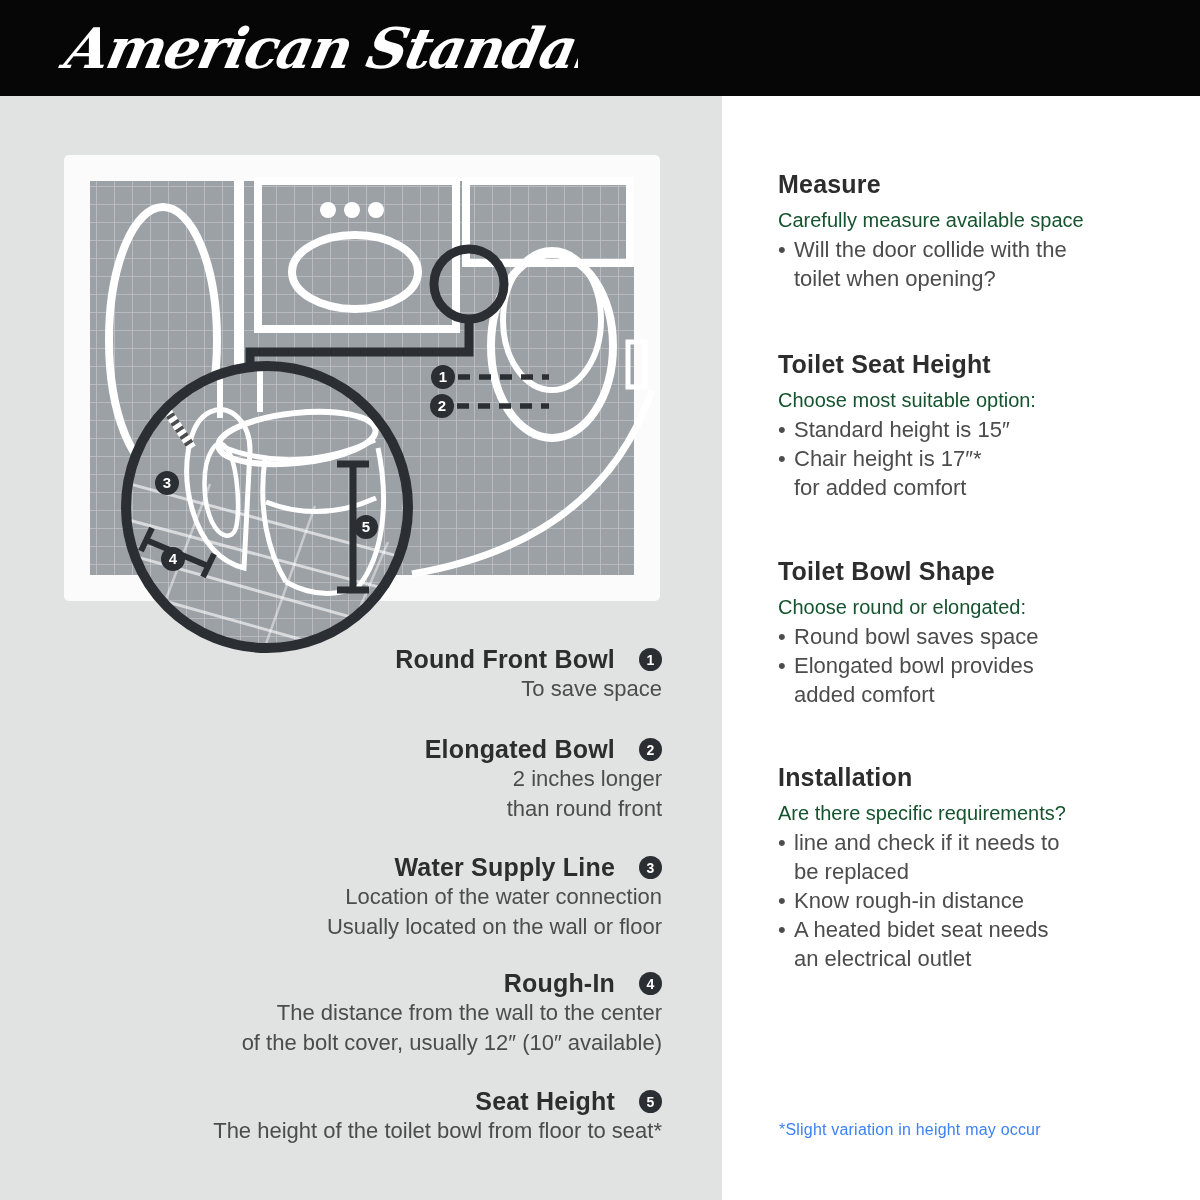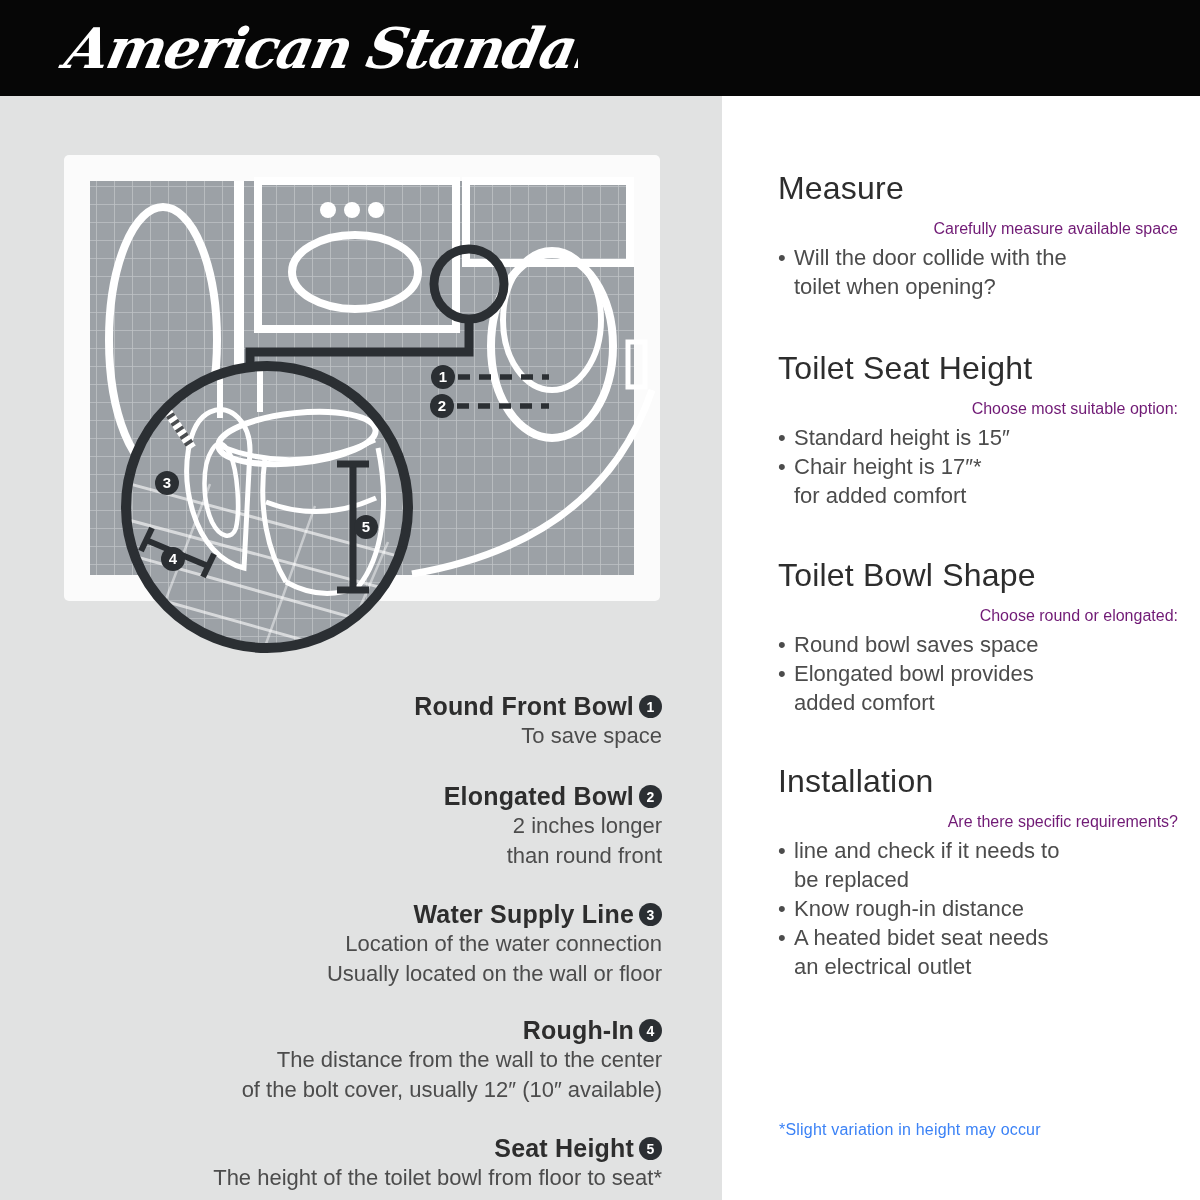--- a/index.html
+++ b/index.html
@@ -23,41 +23,41 @@
     position:absolute;left:0;top:96px;width:722px;height:1104px;
     background:#e1e2e2;
   }
   .plan-svg{position:absolute;left:60px;top:150px;width:610px;height:525px;}
 
   
   .plan-label{
     position:absolute;right:538px;text-align:right;white-space:nowrap;
   }
   .pl-head{
-    display:flex;align-items:center;justify-content:flex-end;gap:5px;
-    font-size:25px;font-weight:bold;color:#2d2d2d;letter-spacing:.2px;margin-top:47px;
+    display:flex;align-items:center;justify-content:flex-end;gap:24px;
+    font-size:25px;font-weight:bold;color:#2d2d2d;letter-spacing:.2px;
   }
   .badge{
     width:23px;height:23px;border-radius:50%;
     background:#2b2f33;color:#ffffff;
     font-size:14px;font-weight:bold;
     display:inline-flex;align-items:center;justify-content:center;
     flex:0 0 auto;
   }
   .pl-line{
     font-size:22px;color:#4c4c4c;line-height:30px;
   }
   .pl-head + .pl-line{}
 
   
   .section{position:absolute;left:778px;width:400px;}
   .section h3{
-    margin:0 0 7px 0;font-size:32px;font-weight:normal;color:#2d2d2d;letter-spacing:.2px;
-  }
-  .s-line{font-size:16px;color:#701a75;line-height:29px;text-align:right;}
+    margin:0 0 7px 0;font-size:25px;font-weight:bold;color:#2d2d2d;letter-spacing:.2px;
+  }
+  .s-line{font-size:20px;color:#14532d;line-height:29px;}
   .bullet{display:flex;align-items:flex-start;}
   .dot{width:16px;flex:0 0 auto;font-size:22px;line-height:29px;color:#4c4c4c;}
   .b-lines{font-size:22px;color:#4c4c4c;line-height:29px;}
   .footnote{
     position:absolute;left:779px;top:1121px;
     font-size:16px;color:#3b82f6;letter-spacing:.2px;
   }
 </style>
 </head>
 <body>

